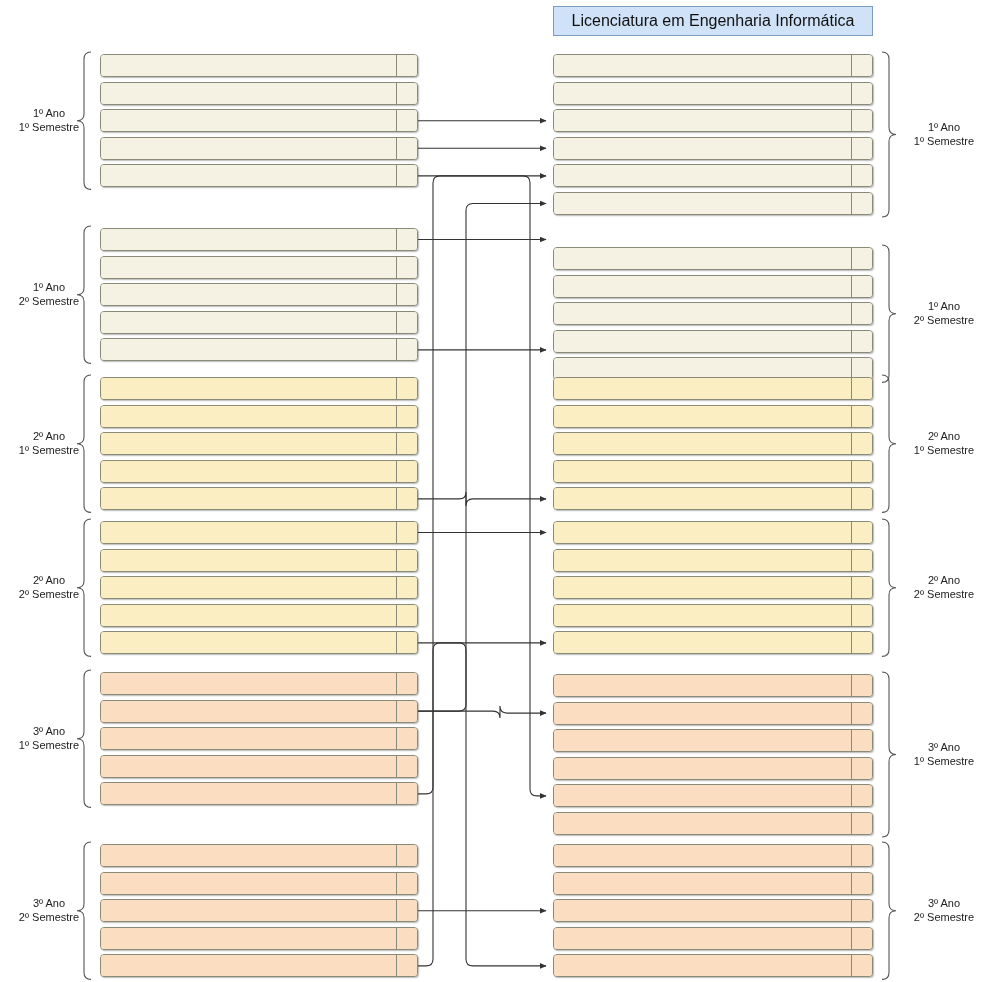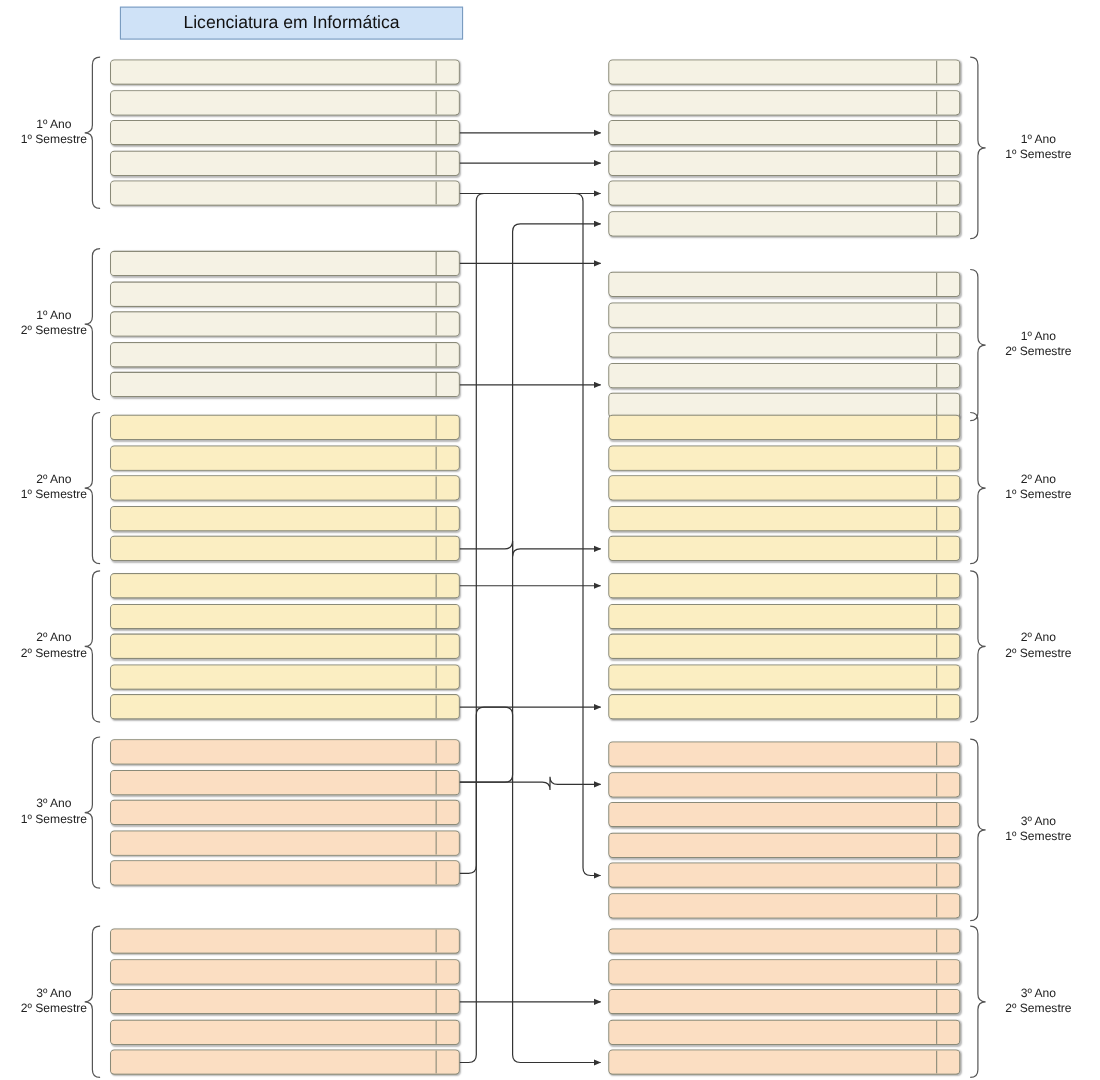--- a/index.html
+++ b/index.html
@@ -83,22 +83,22 @@
     width: 1000px;
     height: 982px;
     pointer-events: none;
   }
 </style>
 </head>
 <body>
 
 <div id="root">
 
-  <div class="header" id="hdr-left">Licenciatura em Informática</div>
-
+
+  <div class="header" id="hdr-right">Licenciatura em Engenharia Informática</div>
 
   <div id="boxes-layer">
       <div class="course pal-cream" style="left: 100px; top: 54px; width: 318px;">
         <div class="nm"></div>
         <div class="cr"></div>
       </div>
       <div class="course pal-cream" style="left: 100px; top: 81.6px; width: 318px;">
         <div class="nm"></div>
         <div class="cr"></div>
       </div>

